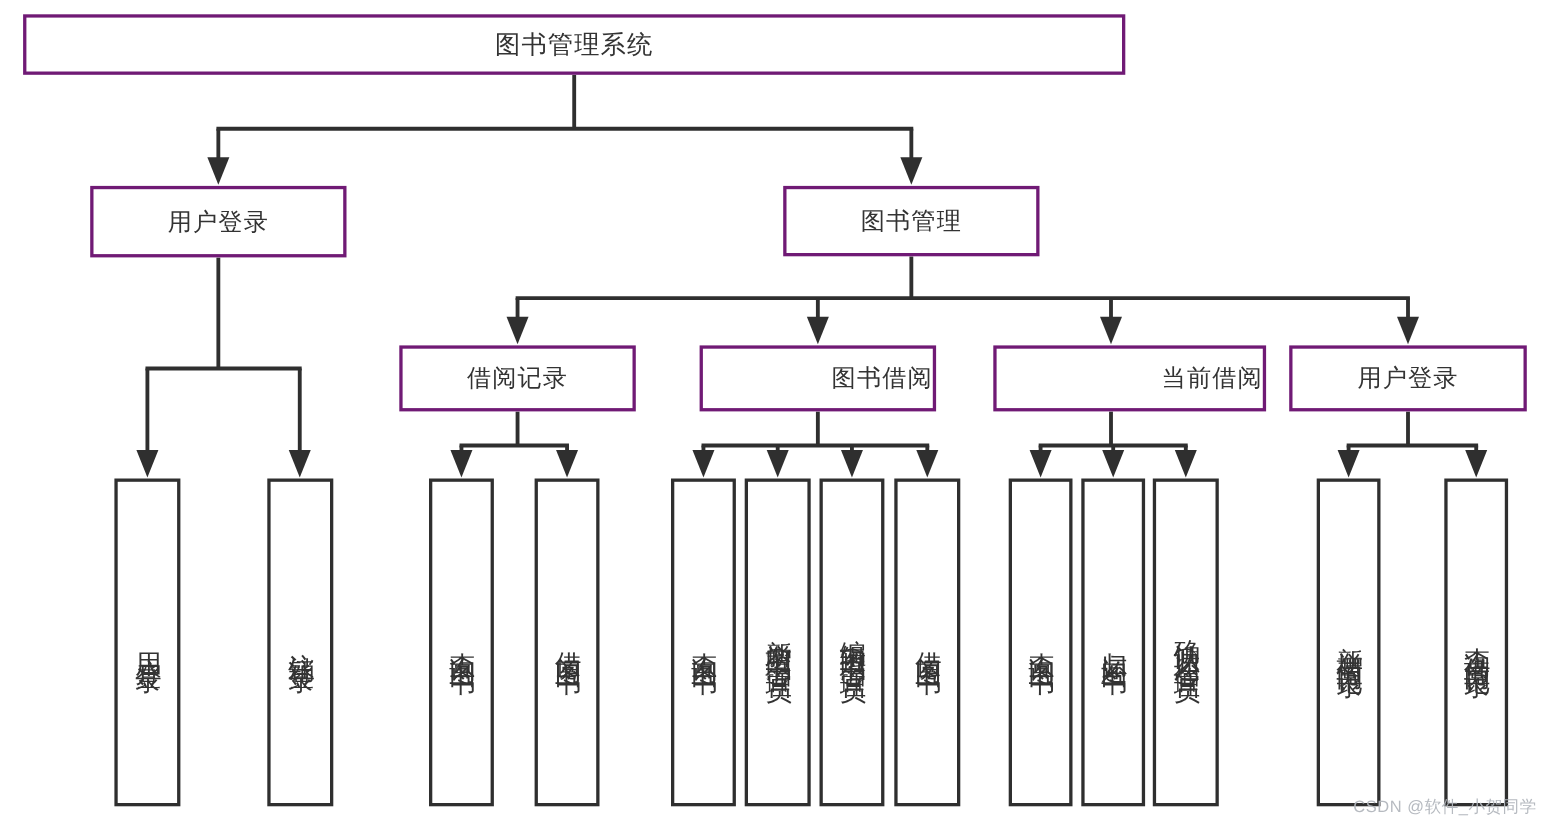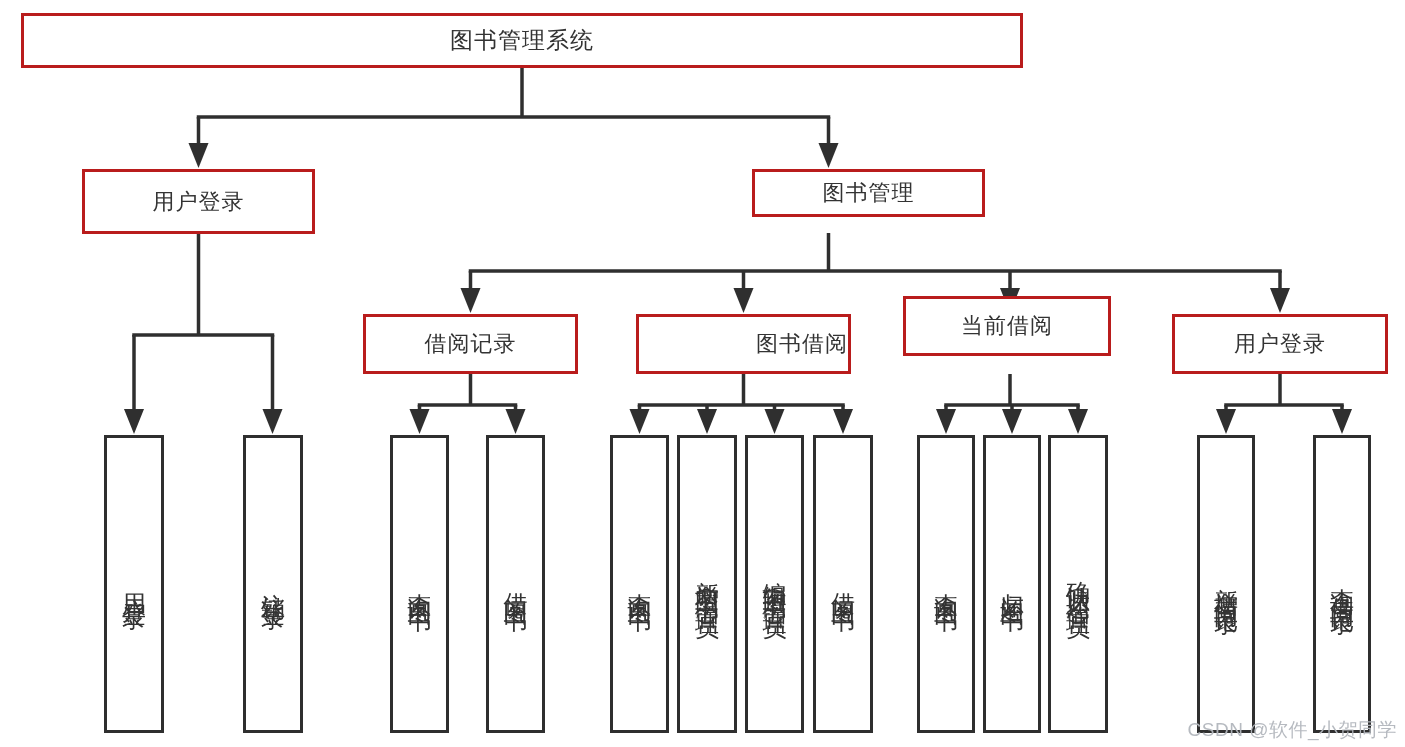--- a/index.html
+++ b/index.html
@@ -13,21 +13,21 @@
   }
   #stage { position: absolute; inset: 0; width: 1405px; height: 747px; }
   #connectors {
     position: absolute; left: 0; top: 0;
     width: 1405px; height: 747px;
     pointer-events: none;
   }
   .node {
     position: absolute;
     background: #ffffff;
-    border: 3px solid #b91c1c;
+    border: 3px solid #701a75;
     box-sizing: border-box;
     display: flex;
     align-items: center;
     justify-content: center;
     font-size: 22px;
     letter-spacing: 1px;
     z-index: 2;
   }
   .node.root { font-size: 23px; }
   .leaf {
@@ -45,21 +45,21 @@
     text-orientation: mixed;
     font-size: 24px;
     letter-spacing: 5px;
     line-height: 1;
     white-space: nowrap;
   }
   .watermark {
     position: absolute;
     right: 8px;
     bottom: 4px;
-    font-size: 19px;
+    font-size: 15px;
     letter-spacing: 0.5px;
     color: rgba(178, 182, 189, 0.95);
     z-index: 5;
     white-space: nowrap;
   }
 </style>
 </head>
 <body>
 
 <div id="stage">
@@ -119,31 +119,31 @@
       <polygon points="1342,434 1332,409 1352,409" fill="#2f2f2f"></polygon>
     </svg>
 
   <div class="node root" style="left:21px; top:13px; width:1002px; height:55px;">
     <span>图书管理系统</span>
   </div>
 
   <div class="node" style="left:82px; top:169px; width:233px; height:65px;">
     <span>用户登录</span>
   </div>
-  <div class="node" style="left:712px; top:169px; width:233px; height:48px;margin-left:40px;">
+  <div class="node" style="left:712px; top:169px; width:233px; height:64px;">
     <span>图书管理</span>
   </div>
 
   <div class="node" style="left:363px; top:314px; width:215px; height:60px;">
     <span>借阅记录</span>
   </div>
   <div class="node" style="left:636px; top:314px; width:215px; height:60px;justify-content:flex-end;">
     <span>图书借阅</span>
   </div>
-  <div class="node" style="left:903px; top:296px; width:208px; height:60px;">
+  <div class="node" style="left:903px; top:314px; width:248px; height:60px;justify-content:flex-end;">
     <span>当前借阅</span>
   </div>
   <div class="node" style="left:1172px; top:314px; width:216px; height:60px;">
     <span>用户登录</span>
   </div>
 
   <div class="leaf" style="left:104px; top:435px; width:60px; height:298px;">
     <span>用户登录</span>
   </div>
   <div class="leaf" style="left:243px; top:435px; width:60px; height:298px;">

